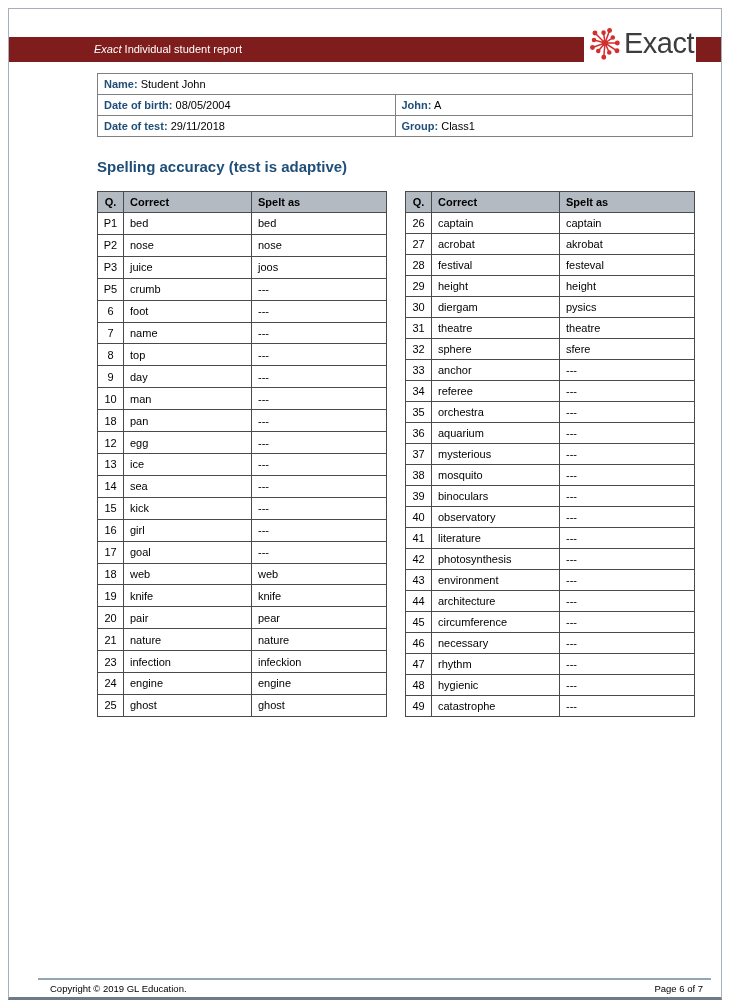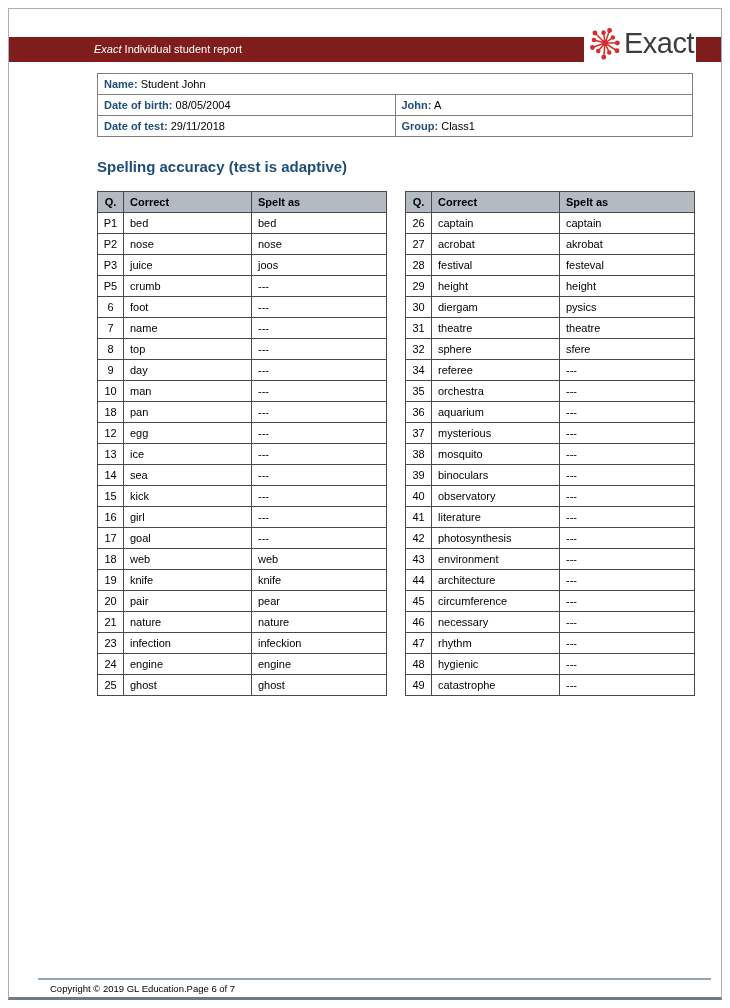--- a/index.html
+++ b/index.html
@@ -102,21 +102,21 @@
   }
   .col-q { width: 26px; text-align: center !important; padding: 4px 2px !important; }
   .col-correct { width: 128px; }
   .col-spelt { width: 135px; }
   
   .footer {
     position: absolute;
     left: 29px; right: 10px; bottom: 1px;
     border-top: 2px solid #93a6b5;
     display: flex;
-    justify-content: flex-start;
+    justify-content: space-between;
     align-items: center;
     padding: 3px 8px 2px 12px;
     font-size: 9.5px;
   }
 </style>
 </head>
 <body>
 
 <div class="page-frame">
 
@@ -387,20 +387,25 @@
             <td>theatre</td>
             <td>theatre</td>
           </tr>
 
           <tr>
             <td class="col-q">32</td>
             <td>sphere</td>
             <td>sfere</td>
           </tr>
 
+          <tr>
+            <td class="col-q">33</td>
+            <td>anchor</td>
+            <td>---</td>
+          </tr>
 
           <tr>
             <td class="col-q">34</td>
             <td>referee</td>
             <td>---</td>
           </tr>
 
           <tr>
             <td class="col-q">35</td>
             <td>orchestra</td>

